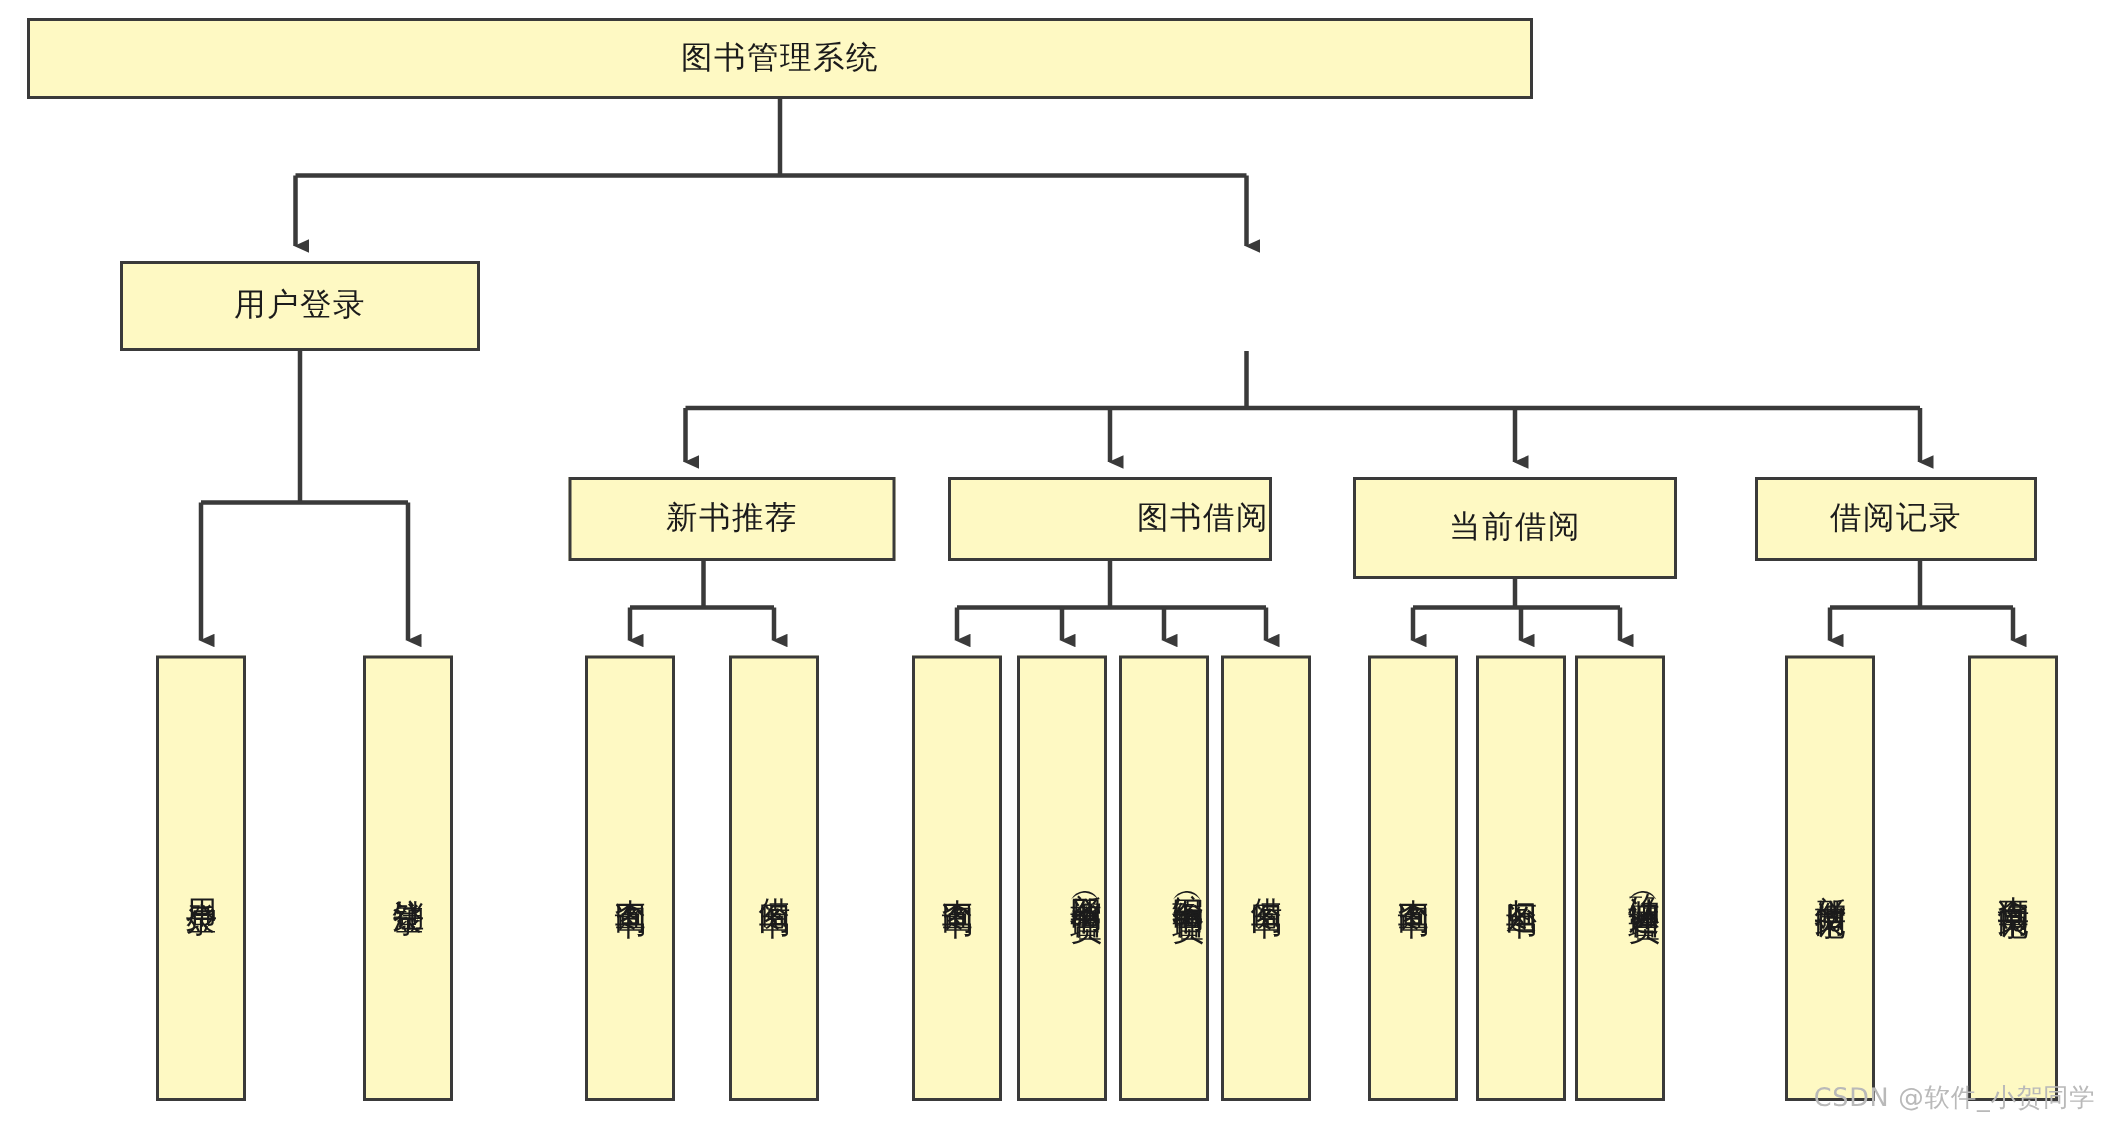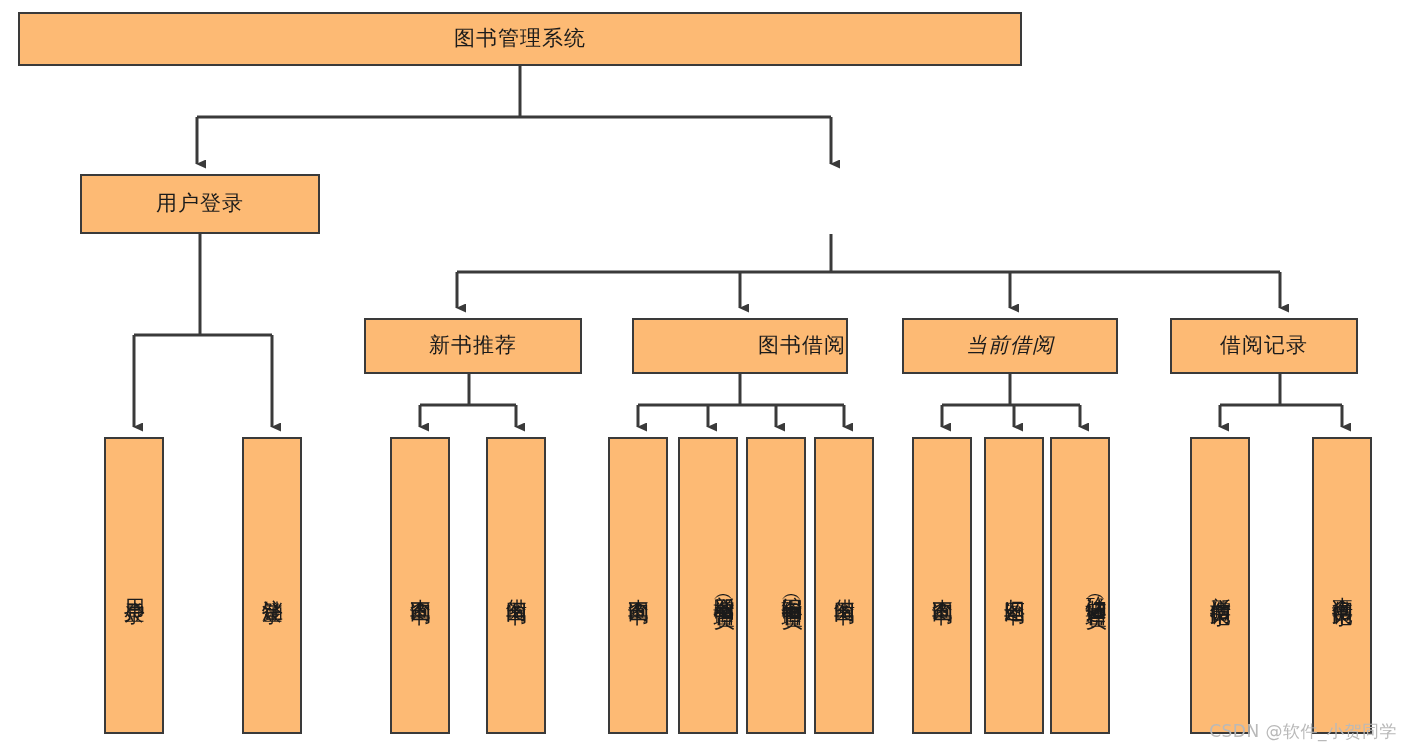--- a/index.html
+++ b/index.html
@@ -18,21 +18,21 @@
   svg#wires {
     position: absolute;
     left: 0;
     top: 0;
     width: 1405px;
     height: 747px;
   }
   .node {
     position: absolute;
     box-sizing: border-box;
-    background: #fdba74;
+    background: #fef9c3;
     border: 2px solid #3a3a3a;
     display: flex;
     align-items: center;
     justify-content: center;
     color: #1b1b1b;
     z-index: 2;
   }
   .node.horiz {
     font-size: 21px;
     letter-spacing: 1px;
@@ -122,27 +122,27 @@
   </svg>
 
   <div class="node horiz" style="left:18px; top:12px; width:1004px; height:54px;">
     <span>图书管理系统</span>
   </div>
 
   <div class="node horiz" style="left:80px; top:174px; width:240px; height:60px;">
     <span>用户登录</span>
   </div>
 
-  <div class="node horiz" style="left:364px; top:318px; width:218px; height:56px;">
+  <div class="node horiz" style="left:379px; top:318px; width:218px; height:56px;">
     <span>新书推荐</span>
   </div>
   <div class="node horiz" style="left:632px; top:318px; width:216px; height:56px;justify-content:flex-end;">
     <span>图书借阅</span>
   </div>
-  <div class="node horiz" style="left:902px; top:318px; width:216px; height:56px;font-style:italic;">
+  <div class="node horiz" style="left:902px; top:318px; width:216px; height:68px;">
     <span>当前借阅</span>
   </div>
   <div class="node horiz" style="left:1170px; top:318px; width:188px; height:56px;">
     <span>借阅记录</span>
   </div>
 
   <div class="node vert pad-mid" style="left:104px; top:437px; width:60px; height:297px;">
     <span class="vtext">用户登录</span>
   </div>
   <div class="node vert pad-mid" style="left:242px; top:437px; width:60px; height:297px;">

